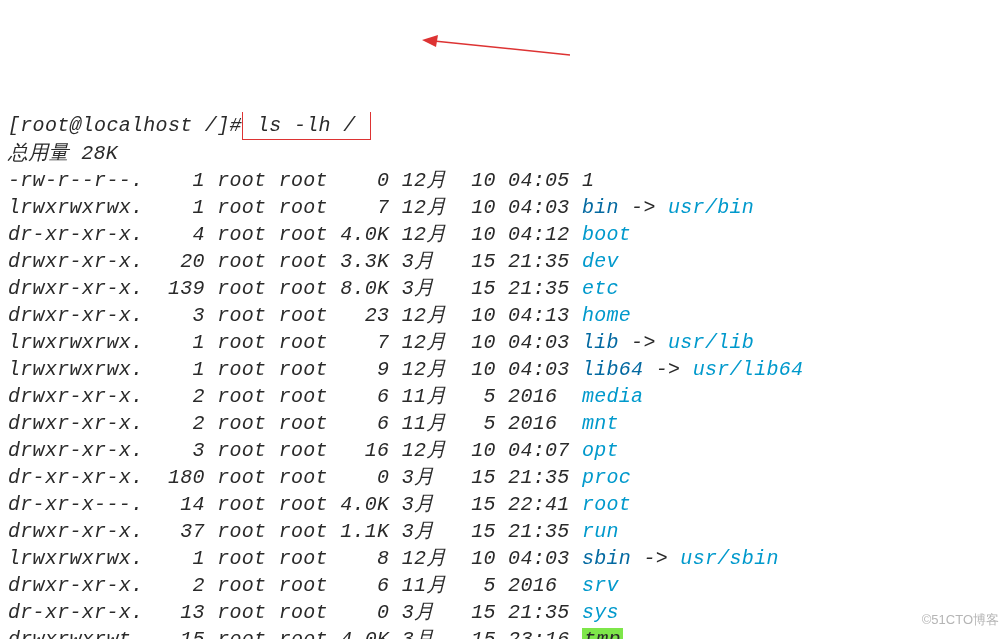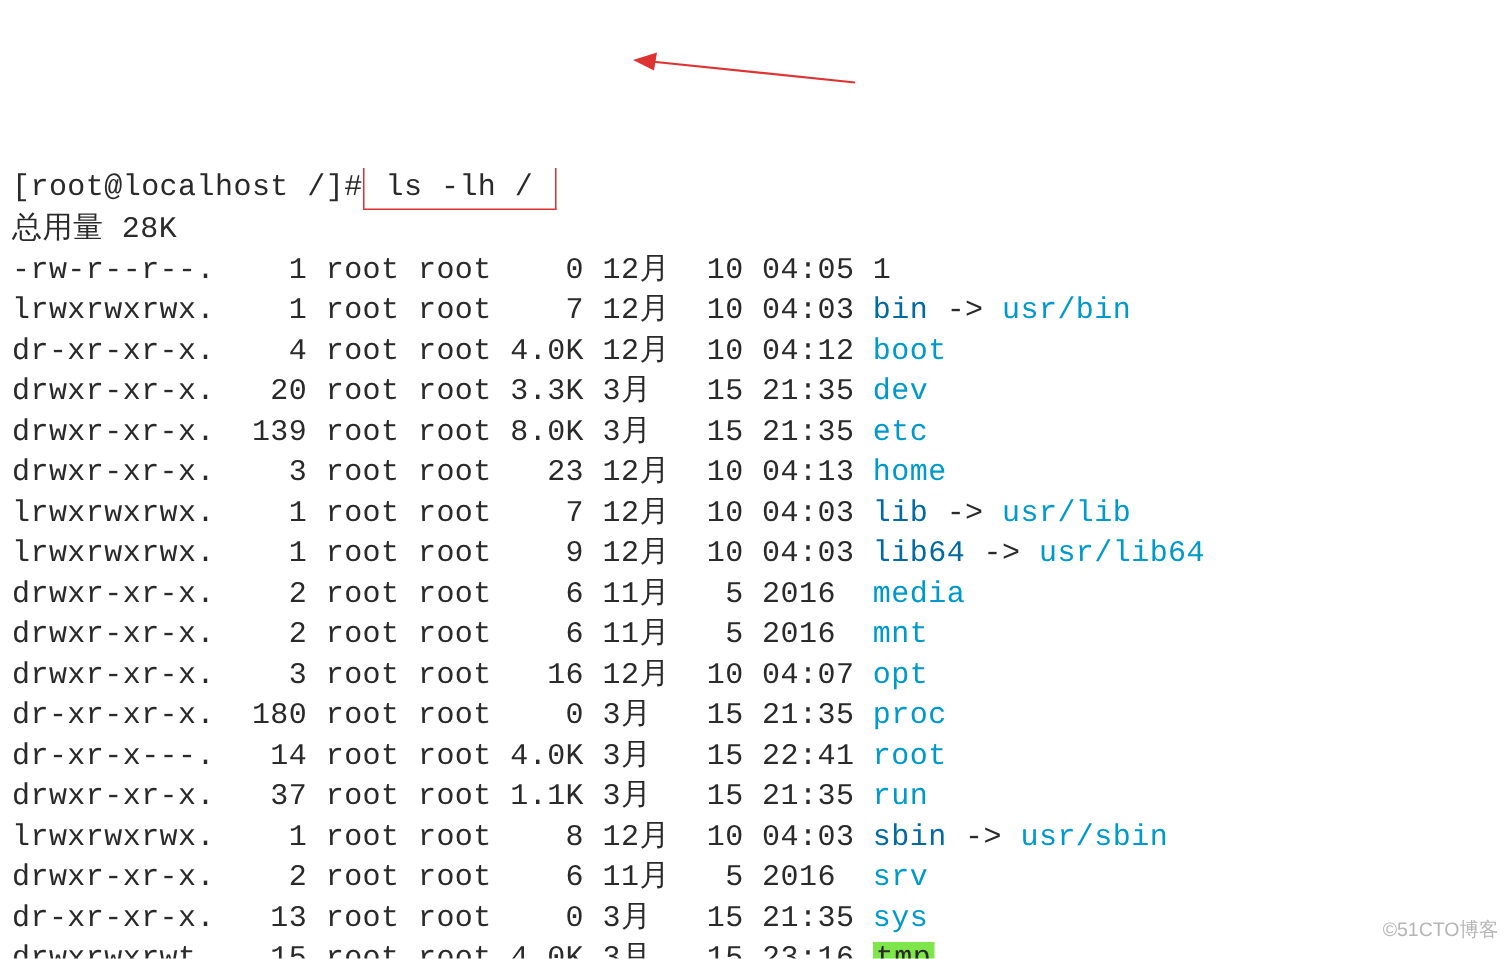--- a/index.html
+++ b/index.html
@@ -10,21 +10,21 @@
     font-size: 20px;
     line-height: 27px;
     color: #2a2a2a;
     white-space: pre;
     position: relative;
     width: 1005px;
     height: 639px;
     box-sizing: border-box;
     letter-spacing: 0.3px;
   }
-  .line { display: block; }
+  .line { display: block; font-style: italic; }
   .dir-cyan   { color: #0099cc; text-align: center; }
   .link-cyan  { color: #0369a1; }
   .tmp-highlight {
     color: #2a2a2a;
     background: #7ee64a;
     padding: 0 2px;
   }
   .cmd-box {
     border: 1px solid #d33;
     border-top: none;

